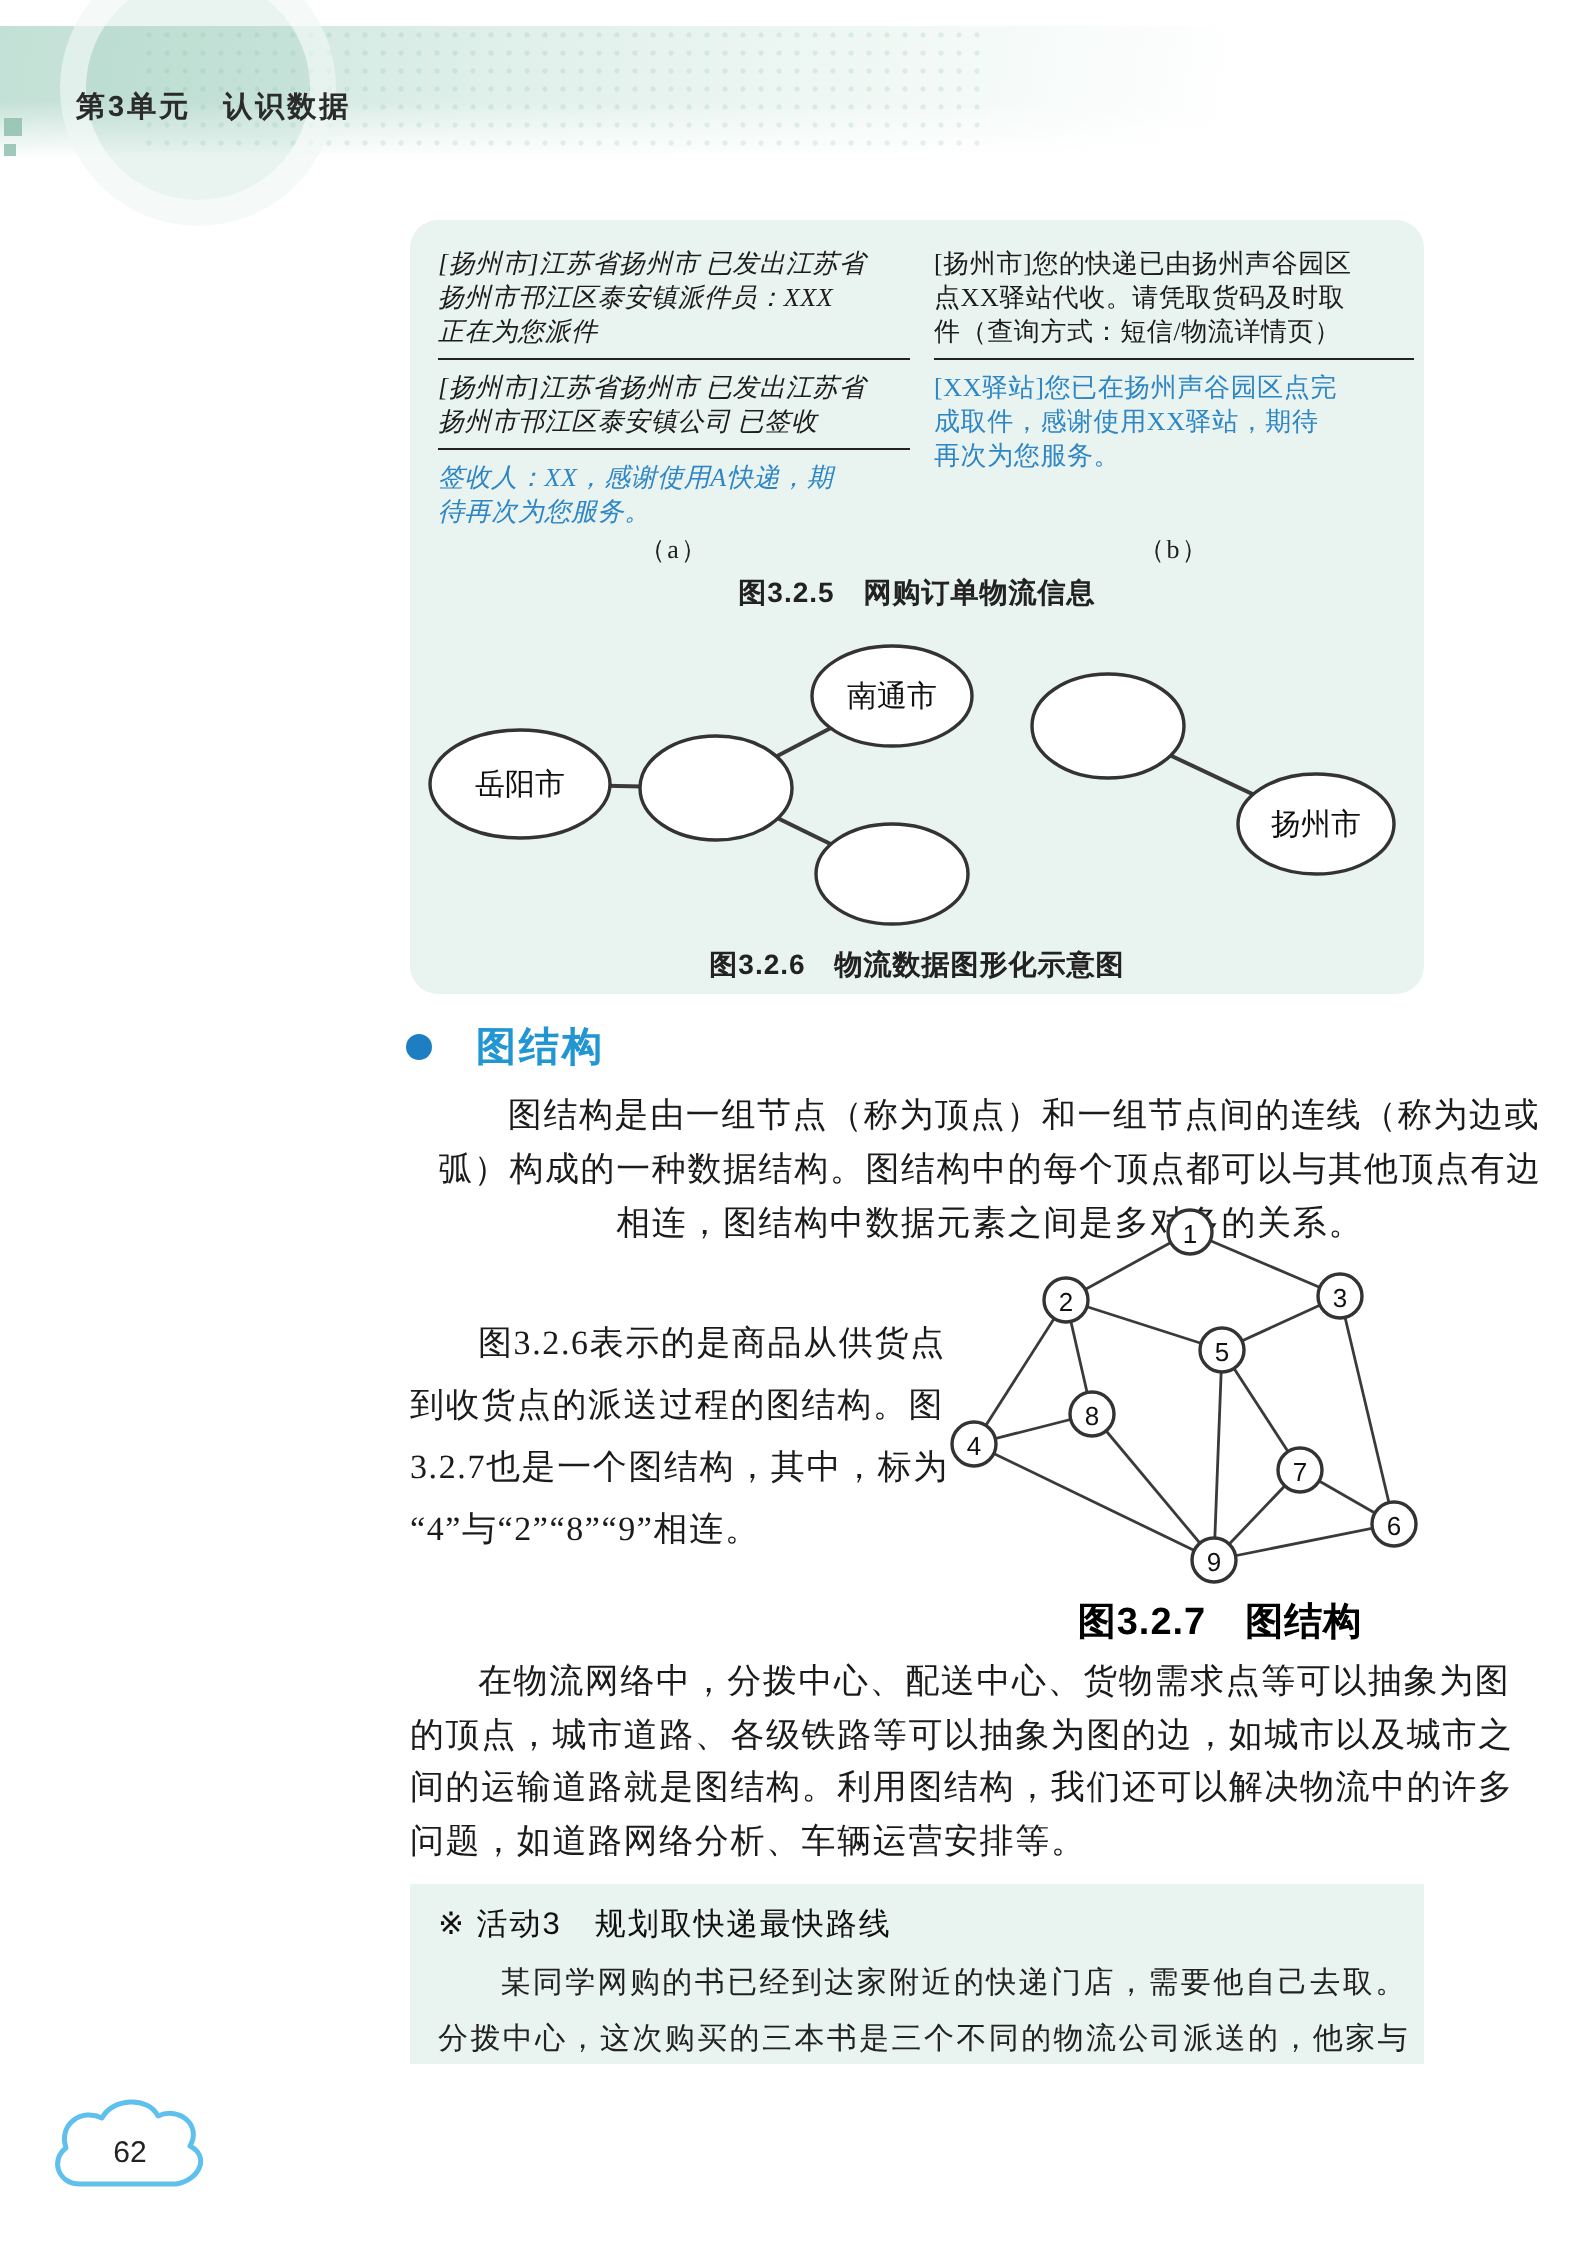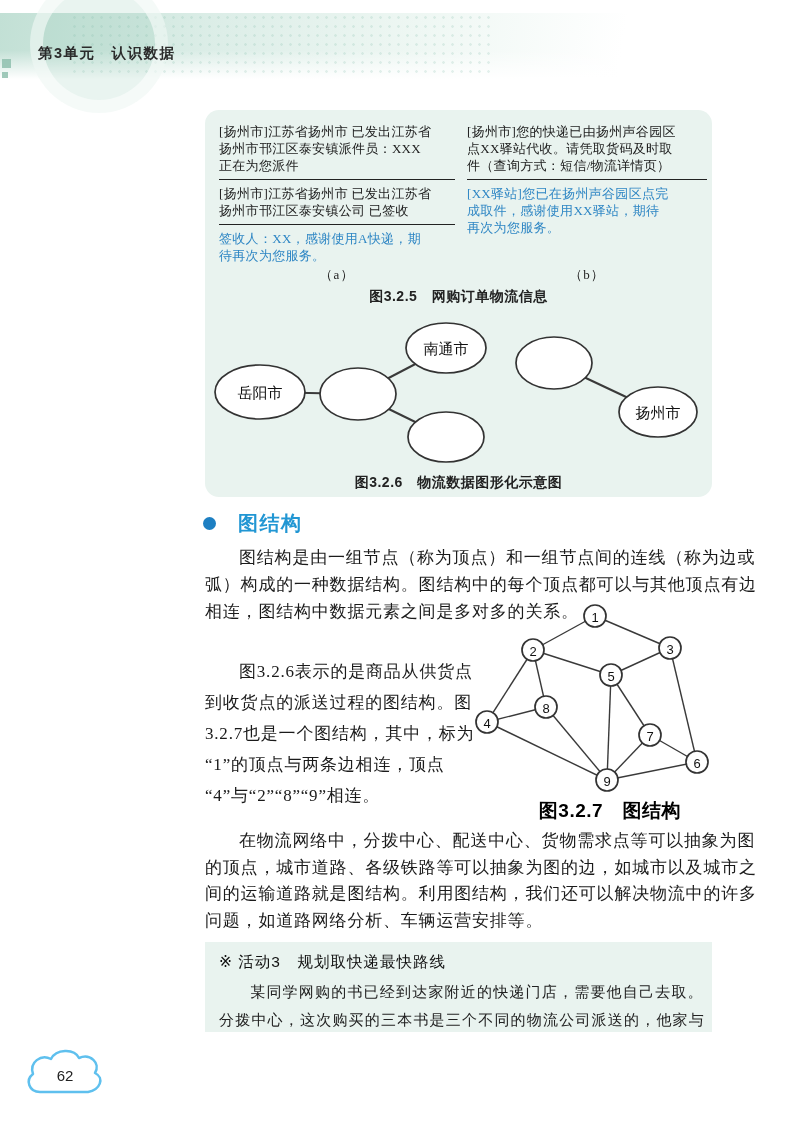--- a/index.html
+++ b/index.html
@@ -33,21 +33,21 @@
     font-family:"Liberation Sans","DejaVu Sans",sans-serif;
     font-weight:bold; font-size:14.5px; color:#2b2b2b; letter-spacing:1.5px;
   }
 
   
   .figbox {
     position:absolute; left:205px; top:110px; width:507px; height:387px;
     background:var(--box-bg,#e9f3ef); border-radius:14px;
   }
   .msgcol { position:absolute; top:13px; display:flex; flex-direction:column; }
-  .cola { left:14px; width:236px; }
+  .cola { left:14px; width:236px;font-style:italic; }
   .colb { left:262px; width:240px; }
   .msg div { font-size:13px; line-height:17px; white-space:nowrap; color:#1c1c1c; letter-spacing:0.3px; }
   .msg.blue div { color:var(--accent-blue,#2e86c4); }
   .sep { height:1px; background:#222; margin:5px 0; }
   .sublabel { position:absolute; top:156px; text-align:center; font-size:13px; color:#222; letter-spacing:1px; }
   .sublabel.a { left:14px; width:236px; }
   .sublabel.b { left:262px; width:240px; }
   .figcaption {
     position:absolute; left:0; right:0; text-align:center;
     font-family:"Liberation Sans","DejaVu Sans",sans-serif;
@@ -61,21 +61,21 @@
   .section-bullet { width:13px; height:13px; border-radius:50%; background:#1d7fc2; }
   .section-title {
     font-family:"Liberation Sans","DejaVu Sans",sans-serif;
     font-size:20px; font-weight:bold; color:var(--heading-blue,#2196d3); letter-spacing:1.5px;
   }
 
   
   .para { position:absolute; font-size:17px; color:#1b1b1b; letter-spacing:0.8px; }
   .para .line { white-space:nowrap; }
   .para .indent { padding-left:34px; }
-  #para1 { left:205px; top:544px; width:580px; line-height:27px; }
+  #para1 { left:205px; top:544px; width:580px; line-height:27px;text-align:center; }
   #para2 { left:205px; top:656px; width:290px; line-height:31px; }
   #para3 { left:205px; top:828px; width:580px; line-height:26.5px; }
 
   
   #fig327-svg { position:absolute; left:460px; top:602px; }
   .cap327 {
     position:absolute; left:470px; top:798px; width:280px; text-align:center;
     font-family:"Liberation Sans","DejaVu Sans",sans-serif;
     font-weight:bold; font-size:19px; color:#000000; letter-spacing:0.5px;
   }
@@ -185,21 +185,20 @@
   <div class="para" id="para1">
     <div class="line indent">图结构是由一组节点（称为顶点）和一组节点间的连线（称为边或</div>
     <div class="line">弧）构成的一种数据结构。图结构中的每个顶点都可以与其他顶点有边</div>
     <div class="line">相连，图结构中数据元素之间是多对多的关系。</div>
   </div>
 
   <div class="para" id="para2">
     <div class="line indent">图3.2.6表示的是商品从供货点</div>
     <div class="line">到收货点的派送过程的图结构。图</div>
     <div class="line">3.2.7也是一个图结构，其中，标为</div>
-    <div class="line">“1”的顶点与两条边相连，顶点</div>
     <div class="line">“4”与“2”“8”“9”相连。</div>
   </div>
 
   <svg id="fig327-svg" width="280" height="196" viewBox="0 0 280 196">
       <line x1="135" y1="14" x2="73" y2="48" class="edge"></line>
       <line x1="135" y1="14" x2="210" y2="46" class="edge"></line>
       <line x1="73" y1="48" x2="151" y2="73" class="edge"></line>
       <line x1="73" y1="48" x2="86" y2="105" class="edge"></line>
       <line x1="73" y1="48" x2="27" y2="120" class="edge"></line>
       <line x1="210" y1="46" x2="151" y2="73" class="edge"></line>

